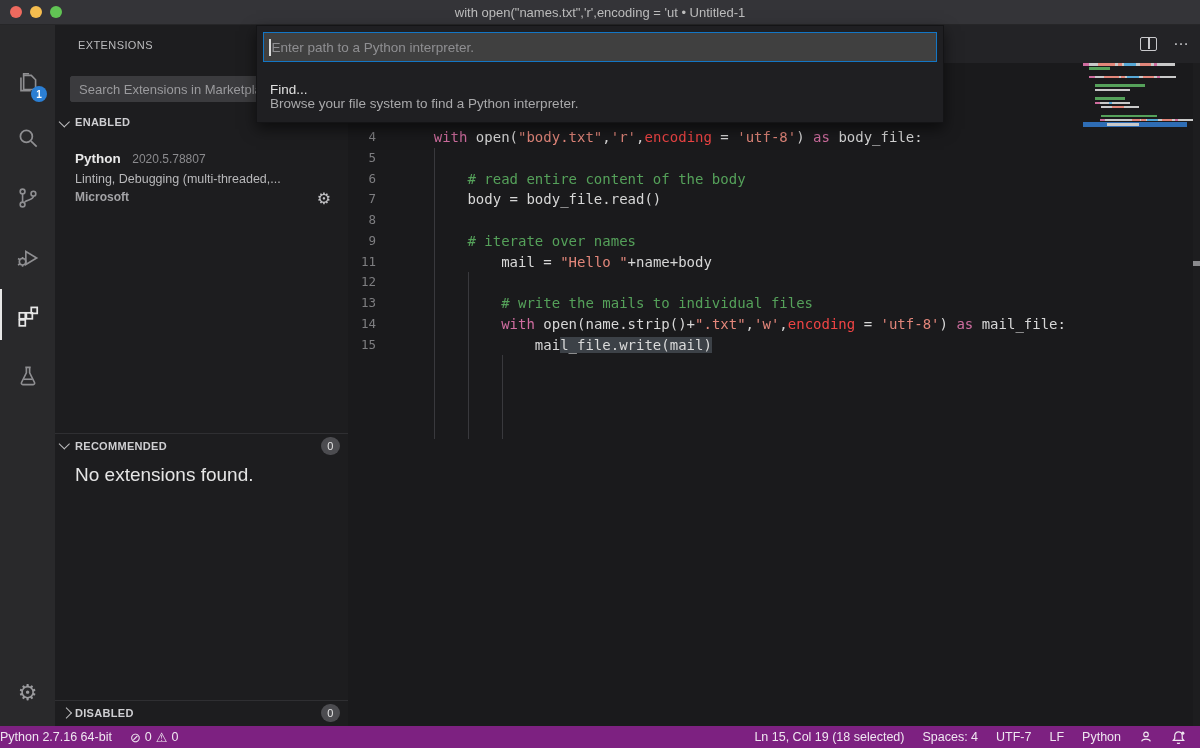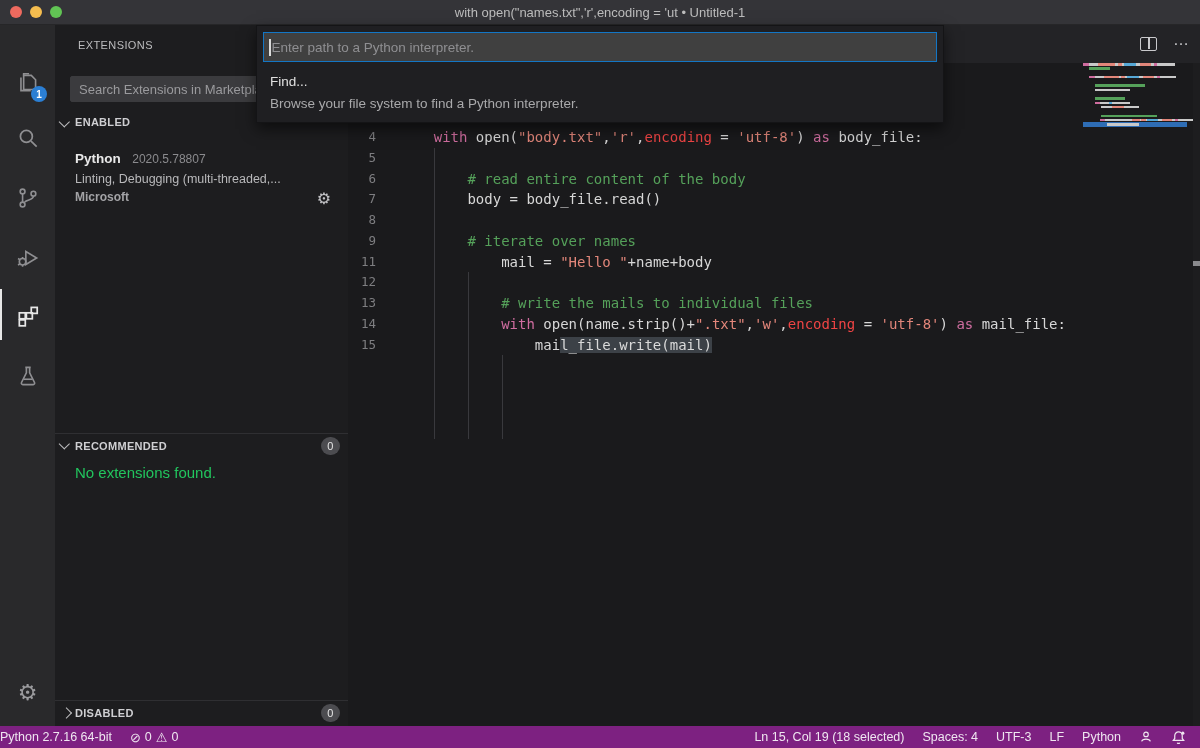--- a/index.html
+++ b/index.html
@@ -50,21 +50,21 @@
   #enabled-header { top:79px;align-items:flex-end; }
   #recommended-header { top:408px; border-top:1px solid #2f2f32; padding-top:0; }
   #disabled-header { top:675px; border-top:1px solid #2f2f32; }
   #ext-row { position:absolute; left:0; top:118px; width:293px; height:66px; padding:6px 0 0 20px; }
   #ext-name { font-size:13.5px; font-weight:bold; color:#e8e8e8; display:inline; }
   #ext-version { font-size:12px; color:#8b8b8e; margin-left:7px; display:inline; }
   #ext-desc { font-size:12.5px; color:#b9b9bb; margin-top:5px; width:255px; white-space:nowrap;
               overflow:hidden; }
   #ext-publisher { font-size:12px; font-weight:bold; color:#a3a3a6; margin-top:4px; }
   #ext-gear { position:absolute; right:17px; bottom:2px; font-size:16px; color:#c3c3c6; line-height:1; }
-  #no-ext { position:absolute; left:20px; top:439px; font-size:15px; color:#22c55e;text-align:center; }
+  #no-ext { position:absolute; left:20px; top:439px; font-size:19px; color:#e5e5e5;text-align:center; }
   #faint-action { position:absolute; left:322px; top:116px; color:#77777a; opacity:.5; font-size:14px; }
 
   
   #editorgroup { left:348px; top:25px; width:852px; height:701px; background:#1a1a1c; }
   #tabbar { position:absolute; left:0; top:0; width:852px; height:38px; background:#232326; }
   #tab-actions { position:absolute; right:10px; top:0; height:38px; display:flex; align-items:center; gap:16px; }
   #split-icon { width:17px; height:14px; border:1.5px solid #c9c9cc; border-radius:2px; position:relative; }
   #split-icon::after { content:""; position:absolute; left:7px; top:0; width:1.5px; height:11px; background:#c9c9cc; }
   #more-icon { color:#c9c9cc; font-size:16px; letter-spacing:1px; line-height:0; padding-bottom:8px; }
 
@@ -90,21 +90,21 @@
   #overview-ruler { position:absolute; left:845px; top:0; width:7px; height:663px; background:#1d1d1f; }
   #ruler-mark { position:absolute; left:0; top:198px; width:7px; height:5px; background:#8a8a8d; }
 
   
   #quick-input { left:256px; top:25px; width:688px; height:98px; background:#1f1f22;
                  border:1px solid #141416; box-shadow:0 6px 14px rgba(0,0,0,.55); z-index:50; }
   #qi-inputwrap { position:absolute; left:6px; top:6px; width:674px; height:30px;
                   background:#404040; border:1px solid #1376c5; display:flex; align-items:center; }
   #qi-caret { width:1.5px; height:17px; background:#dcdcdc; margin-left:5px; }
   #qi-placeholder { color:#8f8f92; font-size:13.5px; margin-left:1px; }
-  #qi-find { position:absolute; left:13px; top:48px; font-size:13.5px; color:#e0e0e0; }
+  #qi-find { position:absolute; left:13px; top:56px; font-size:13.5px; color:#e0e0e0; }
   #qi-detail { position:absolute; left:13px; top:70px; font-size:13.5px; color:#a9a9ab; }
 
   
   #statusbar { left:0; top:726px; width:1200px; height:22px; background:#7d2181; color:#efe6f0;
                display:flex; align-items:center; font-size:12.5px; }
   .sb-left { display:flex; align-items:center; margin-left:0; gap:18px; }
   .sb-right { display:flex; align-items:center; margin-left:auto; margin-right:14px; gap:18px; }
   .sb-item { display:flex; align-items:center; gap:4px; white-space:nowrap; }
   .sb-icon { font-size:13px; line-height:1; }
   .sb-problems { display:flex; align-items:center; gap:4px; }
@@ -344,21 +344,21 @@
       <span class="sb-problems">
         <span class="sb-icon">⊘</span>
         <span>0</span>
         <span class="sb-icon">⚠</span>
         <span>0</span>
       </span>
     </div>
     <div class="sb-right">
       <span class="sb-item">Ln 15, Col 19 (18 selected)</span>
       <span class="sb-item">Spaces: 4</span>
-      <span class="sb-item">UTF-3</span>
+      <span class="sb-item">UTF-7</span>
       <span class="sb-item">LF</span>
       <span class="sb-item">Python</span>
       <span class="sb-item">
         <svg width="14" height="14" viewBox="0 0 16 16" fill="none" stroke="#efe6f0" stroke-width="1.3">
           <circle cx="8" cy="5" r="2.6"></circle>
             <path d="M3 13 c1-3.4 9-3.4 10 0"></path>
         </svg>
       </span>
       <span class="sb-item">
         <svg width="15" height="15" viewBox="0 0 16 16" fill="none" stroke="#efe6f0" stroke-width="1.3">

